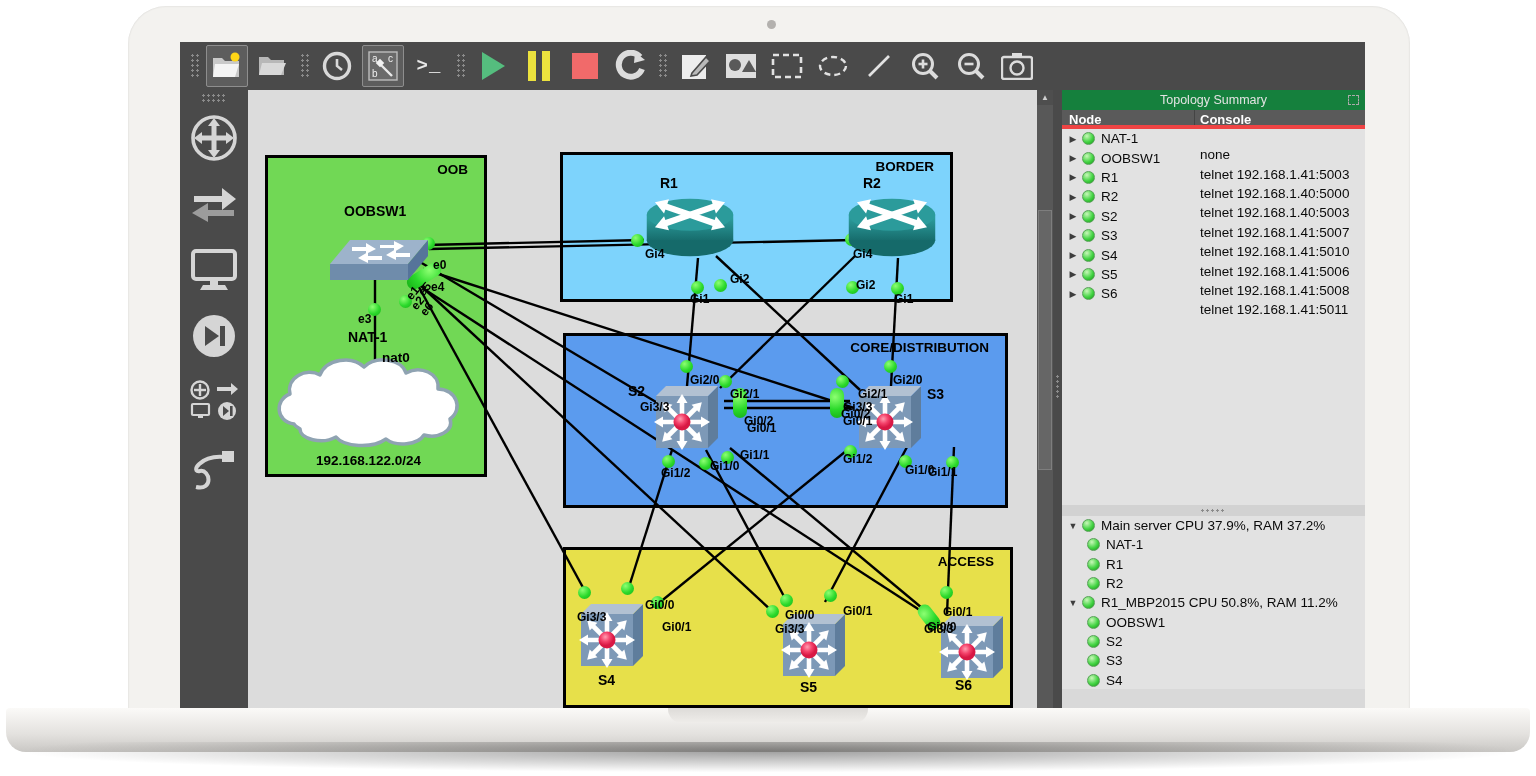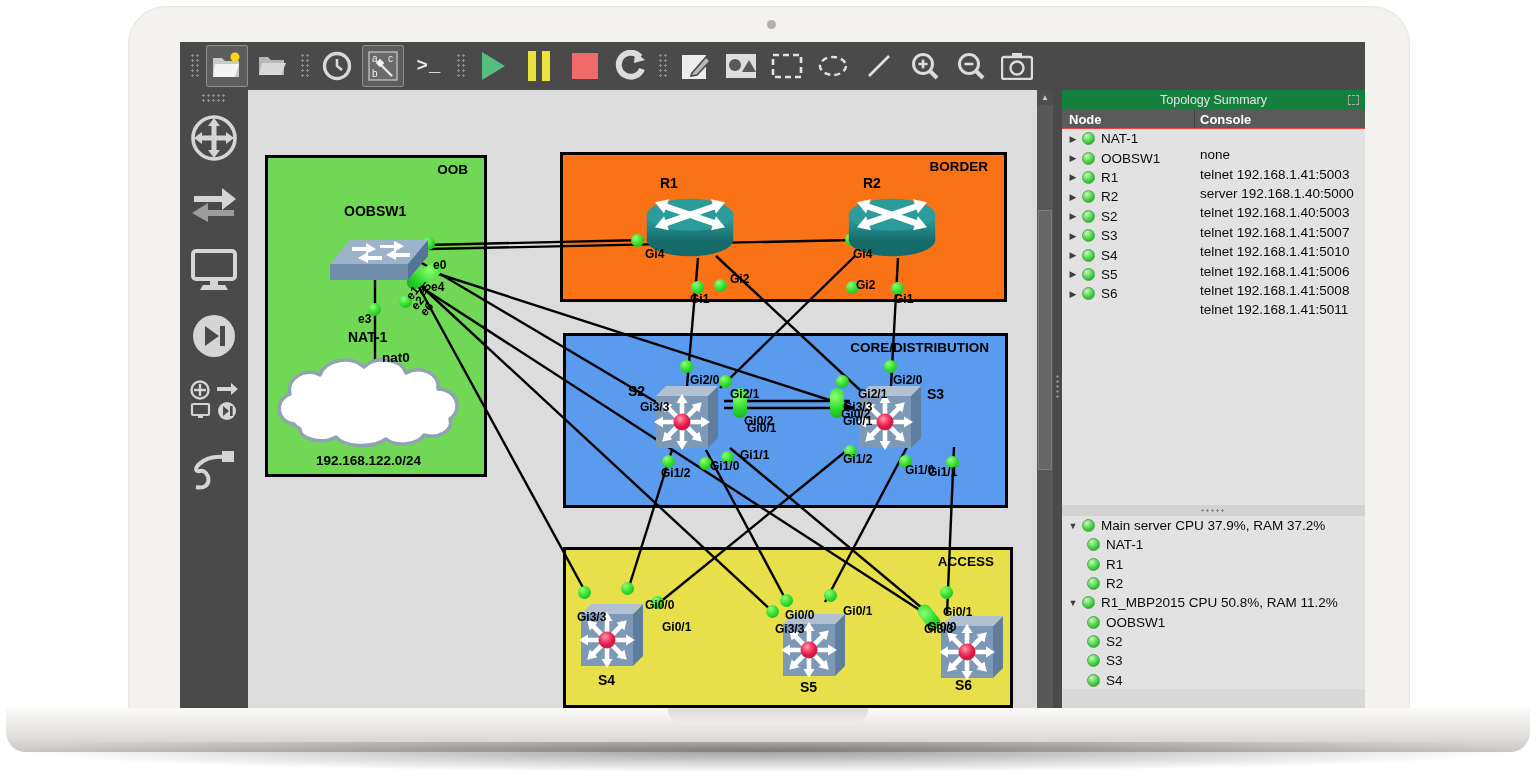--- a/index.html
+++ b/index.html
@@ -55,21 +55,21 @@
 
   
   .vsplit { position:absolute; left:873px; top:48px; width:9px; height:618px; background:#4a4a4a; }
   .vsplit .grip { position:absolute; left:2px; top:284px; width:5px; height:26px;
              background-image:radial-gradient(#8b8b8b 1px, transparent 1.3px); background-size:5px 5px; }
 
   
   .dockcol { position:absolute; left:882px; top:48px; width:303px; height:618px; background:#d9d9d9; }
   .dock-header { height:20px; background:#15803d; color:#e3e3e3; font-size:12.5px; text-align:center; line-height:20px; position:relative; }
   .float-ico { position:absolute; right:6px; top:5px; width:11px; height:10px; border:1px dashed #aaa; }
-  .tbl-header { height:19px; background:#5a5a5a; display:flex; border-bottom:1px solid #ef4444; }
+  .tbl-header { height:19px; background:#5a5a5a; display:flex; border-bottom:4px solid #ef4444; }
   .tbl-header .c1 { width:133px; color:#fff; font-weight:700; font-size:13px; padding-left:7px; line-height:19px; border-right:1px solid #444; }
   .tbl-header .c2 { flex:1; color:#fff; font-weight:700; font-size:13px; padding-left:5px; line-height:19px; }
   .topo-body { background:#e2e2e2; height:376px; overflow:hidden; }
   .t-row { display:flex; height:19.4px; align-items:center; font-size:13.5px; color:#0a0a0a; }
   .t-row .tw { width:133px; display:flex; align-items:center; }
   .arrow { color:#3d3d3d; font-size:9px; width:12px; text-align:center; margin-left:5px; }
   .led { width:13px; height:13px; border-radius:50%; margin:0 6px 0 3px;
          background:radial-gradient(circle at 35% 28%, #c9f7b9, #44d444 55%, #169416); border:1px solid #57a157; }
   .t-row .nm { font-weight:400; }
   .t-row .cons { padding-left:5px;margin-top:32px; }
@@ -254,21 +254,21 @@
           <rect x="32" y="6" width="12" height="11" fill="#d5d5d5"></rect>
         </svg>
       </div>
     </div>
 
     <div class="canvas">
 
       <div class="zone" id="zone-0" style="left: 17px; top: 65px; width: 222px; height: 322px; background: rgb(113, 216, 85);">
           <span class="zone-label">OOB</span>
         </div>
-      <div class="zone" id="zone-1" style="left: 312px; top: 62px; width: 447px; height: 150px; background: #f97316;">
+      <div class="zone" id="zone-1" style="left: 312px; top: 62px; width: 393px; height: 150px; background: #7dd3fc;">
           <span class="zone-label">BORDER</span>
         </div>
       <div class="zone" id="zone-2" style="left: 315px; top: 243px; width: 445px; height: 175px; background: rgb(91, 155, 238);">
           <span class="zone-label">CORE/DISTRIBUTION</span>
         </div>
       <div class="zone" id="zone-3" style="left: 315px; top: 457px; width: 450px; height: 161px; background: rgb(231, 224, 74);">
           <span class="zone-label">ACCESS</span>
         </div>
 
       <svg id="link-layer" width="789" height="618">
@@ -524,21 +524,21 @@
               <span class="nm">OOBSW1</span>
             </span>
             <span class="cons">telnet 192.168.1.41:5003</span>
           </div>
           <div class="t-row">
             <span class="tw">
               <span class="arrow">▶</span>
               <span class="led"></span>
               <span class="nm">R1</span>
             </span>
-            <span class="cons">server 192.168.1.40:5000</span>
+            <span class="cons">telnet 192.168.1.40:5000</span>
           </div>
           <div class="t-row">
             <span class="tw">
               <span class="arrow">▶</span>
               <span class="led"></span>
               <span class="nm">R2</span>
             </span>
             <span class="cons">telnet 192.168.1.40:5003</span>
           </div>
           <div class="t-row">

